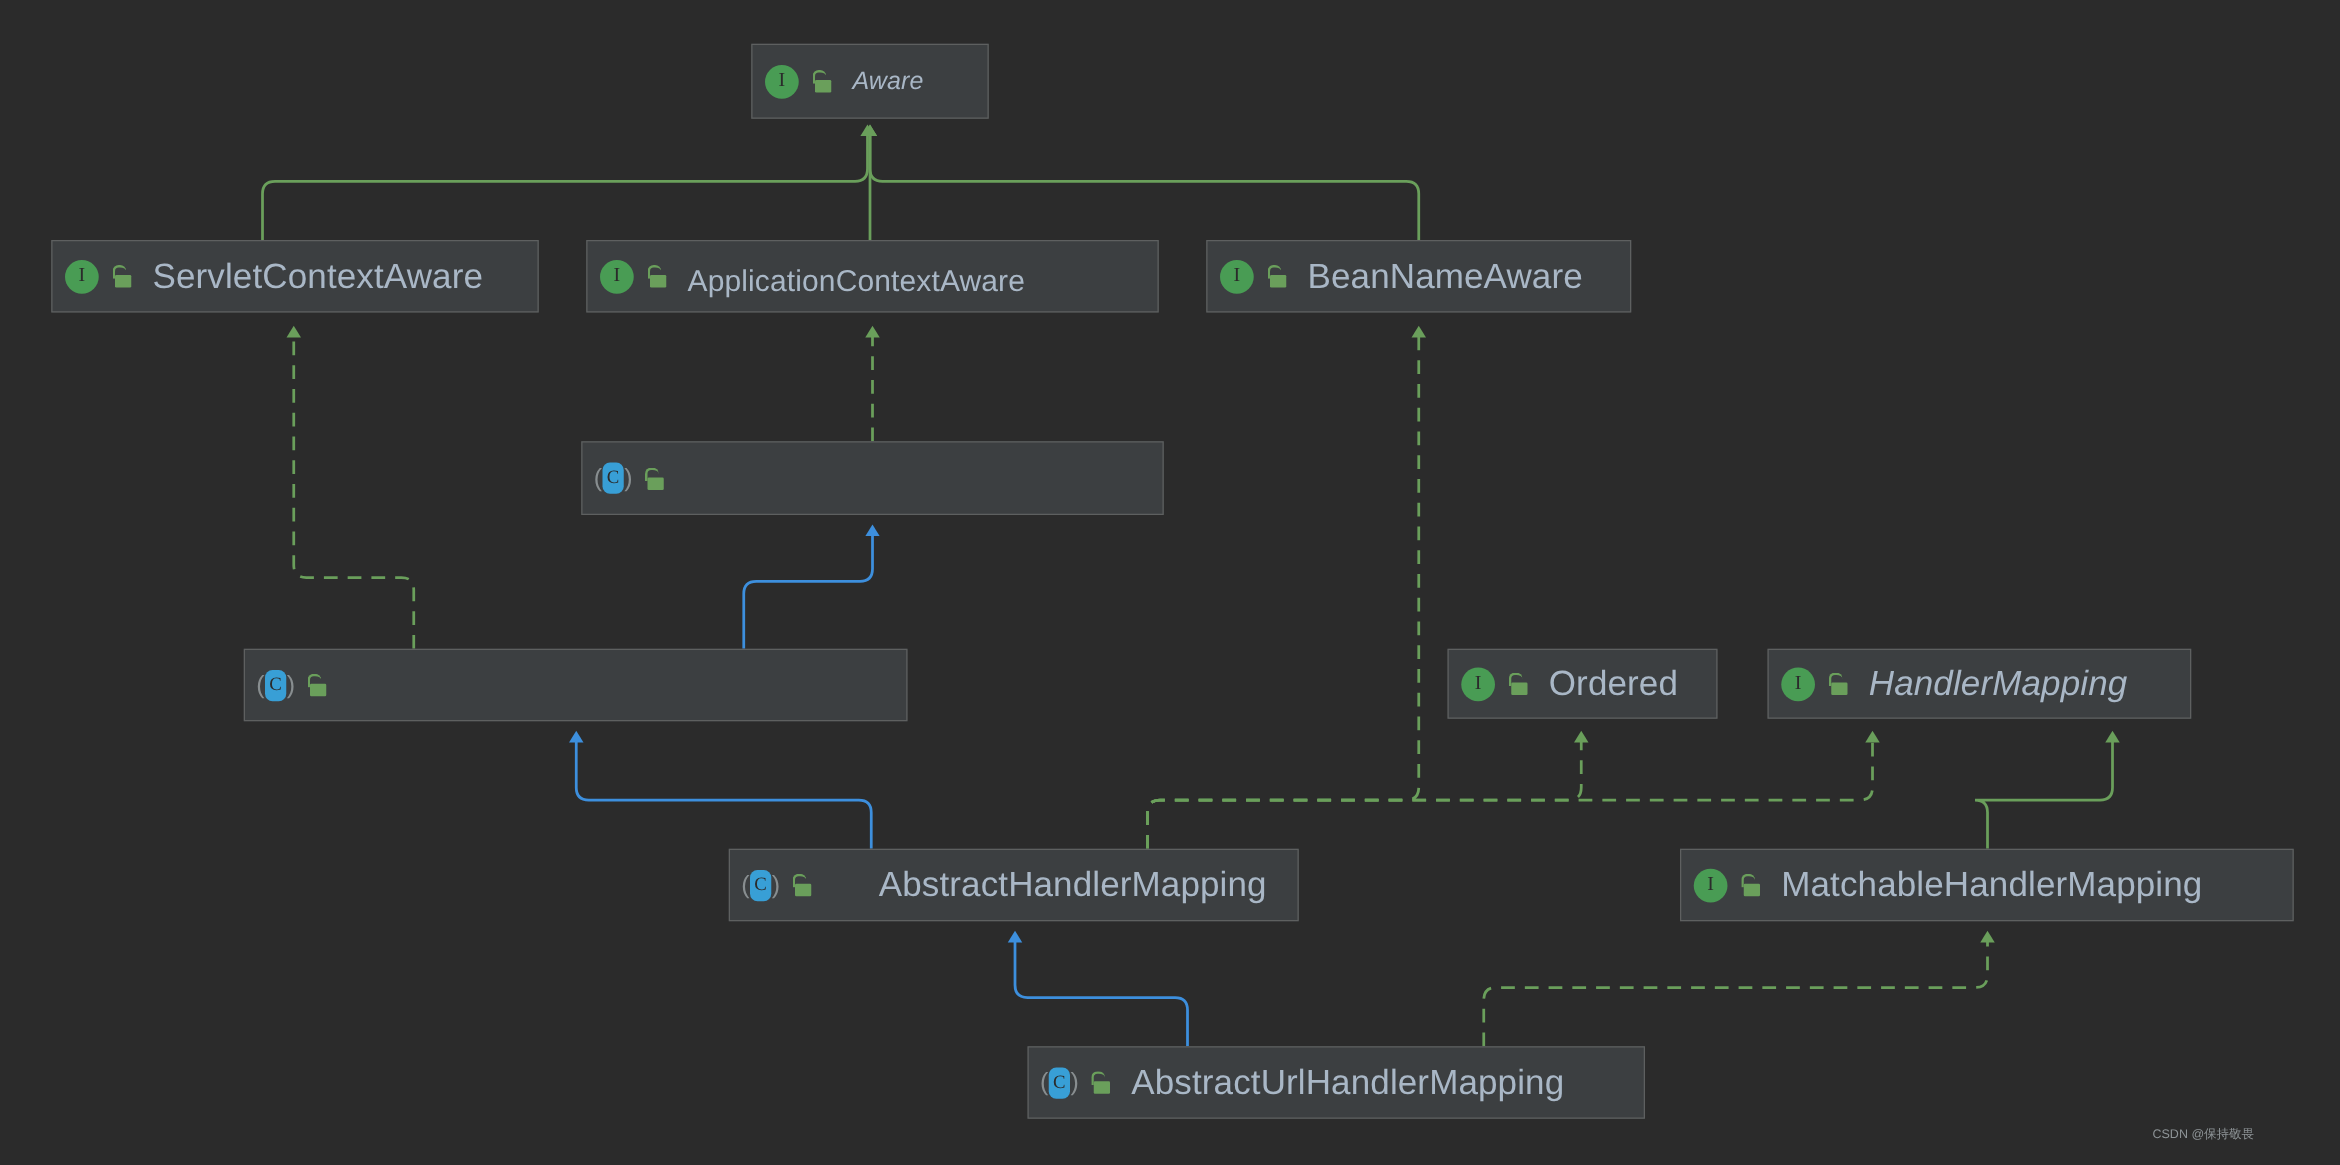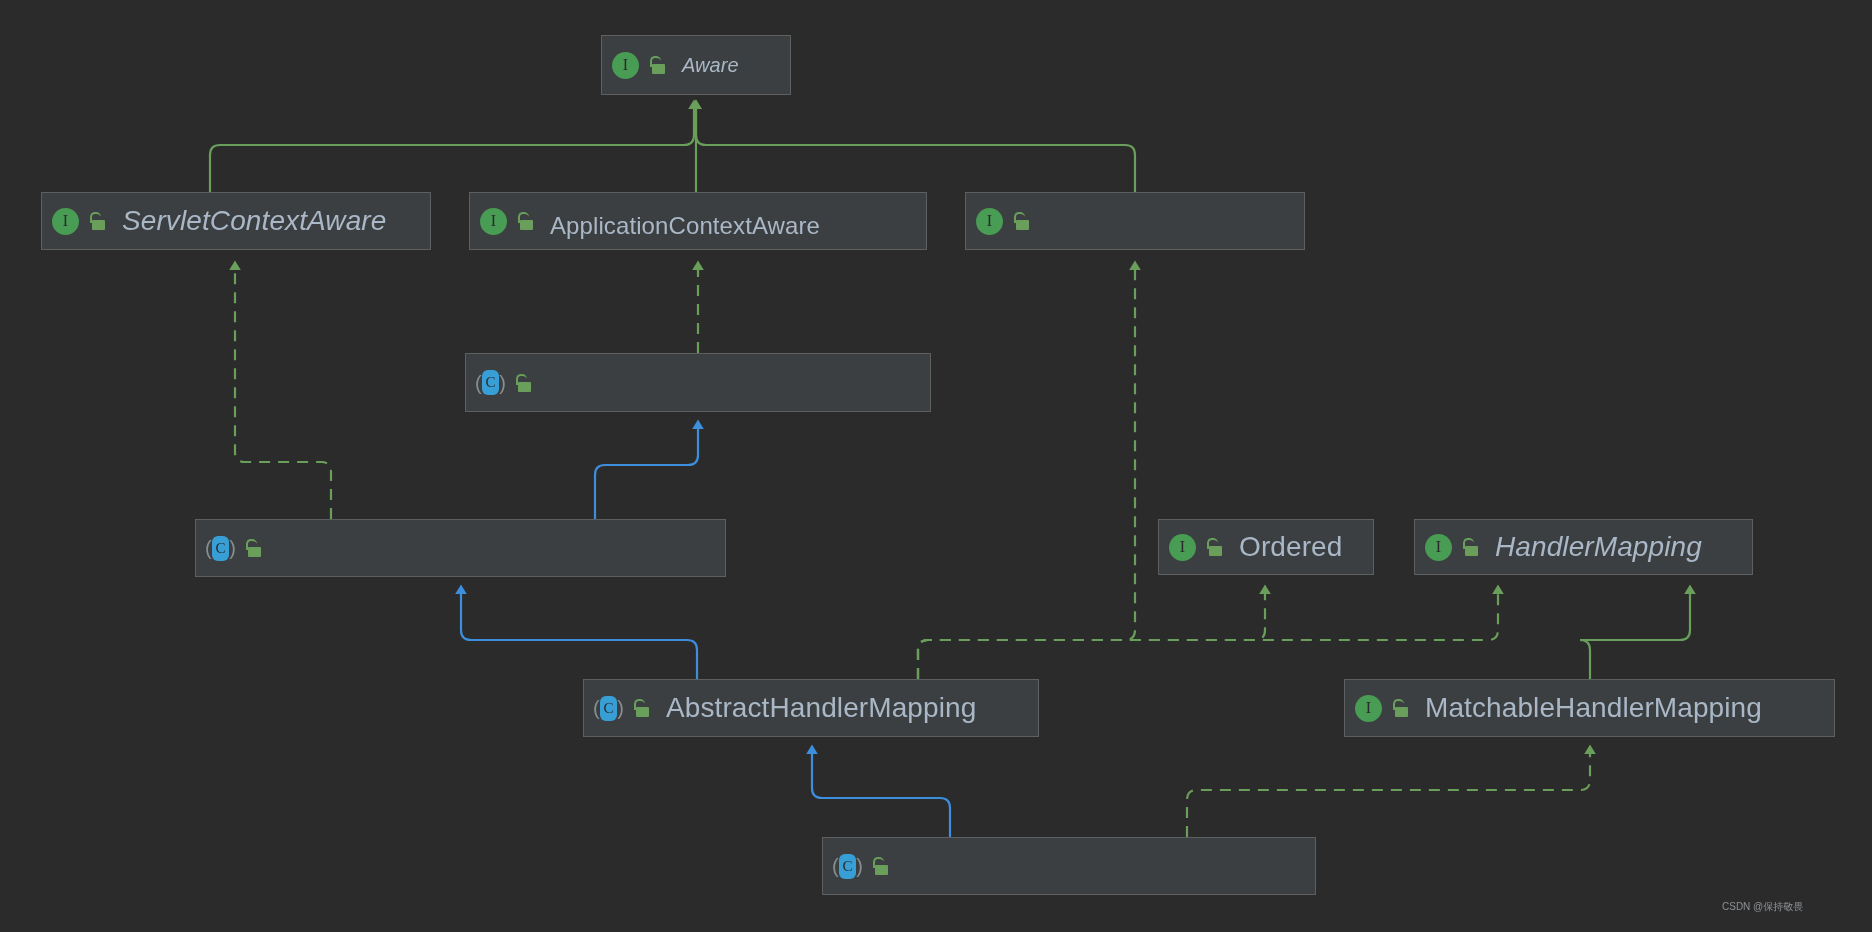--- a/index.html
+++ b/index.html
@@ -76,40 +76,41 @@
         <span class="label" style="font-size: 20px; font-style: italic;">Aware</span>
       </div>
       <div class="node" style="left: 41px; top: 192px; width: 390px; height: 58px;">
         <div class="icons">
           <span class="iface-icon">I</span>
           <span class="lock-icon">
             <span class="shackle"></span>
             <span class="body"></span>
           </span>
         </div>
-        <span class="label" style="font-size: 28px; font-style: italic;">ServletContextAware</span>
+        <span class="label" style="font-size: 28px;">ServletContextAware</span>
       </div>
       <div class="node" style="left: 469px; top: 192px; width: 458px; height: 58px;">
         <div class="icons">
           <span class="iface-icon">I</span>
           <span class="lock-icon">
             <span class="shackle"></span>
             <span class="body"></span>
           </span>
         </div>
         <span class="label" style="font-size: 24px; margin-top: 10px;">ApplicationContextAware</span>
       </div>
       <div class="node" style="left: 965px; top: 192px; width: 340px; height: 58px;">
         <div class="icons">
           <span class="iface-icon">I</span>
           <span class="lock-icon">
             <span class="shackle"></span>
             <span class="body"></span>
           </span>
         </div>
+        <span class="label" style="font-size: 28px;">BeanNameAware</span>
       </div>
       <div class="node" style="left: 465px; top: 353px; width: 466px; height: 59px;">
         <div class="icons">
           <span class="class-icon">
             <span class="par l">(</span>
             <span class="body">C</span>
             <span class="par r">)</span>
           </span>
           <span class="lock-icon">
             <span class="shackle"></span>
@@ -155,21 +156,21 @@
           <span class="class-icon">
             <span class="par l">(</span>
             <span class="body">C</span>
             <span class="par r">)</span>
           </span>
           <span class="lock-icon">
             <span class="shackle"></span>
             <span class="body"></span>
           </span>
         </div>
-        <span class="label" style="font-size: 28px;">AbstractHandlerMapping</span>
+        <span class="label" style="font-size: 28px; margin-left: 37px;">AbstractHandlerMapping</span>
       </div>
       <div class="node" style="left: 1344px; top: 679px; width: 491px; height: 58px;">
         <div class="icons">
           <span class="iface-icon">I</span>
           <span class="lock-icon">
             <span class="shackle"></span>
             <span class="body"></span>
           </span>
         </div>
         <span class="label" style="font-size: 28px;">MatchableHandlerMapping</span>
@@ -179,17 +180,18 @@
           <span class="class-icon">
             <span class="par l">(</span>
             <span class="body">C</span>
             <span class="par r">)</span>
           </span>
           <span class="lock-icon">
             <span class="shackle"></span>
             <span class="body"></span>
           </span>
         </div>
+        <span class="label" style="font-size: 28px;">AbstractUrlHandlerMapping</span>
       </div>
     </div>
 
   <div id="watermark" style="left: 1722px; top: 900px;">CSDN @保持敬畏</div>
 </div>
 
 </body></html>

